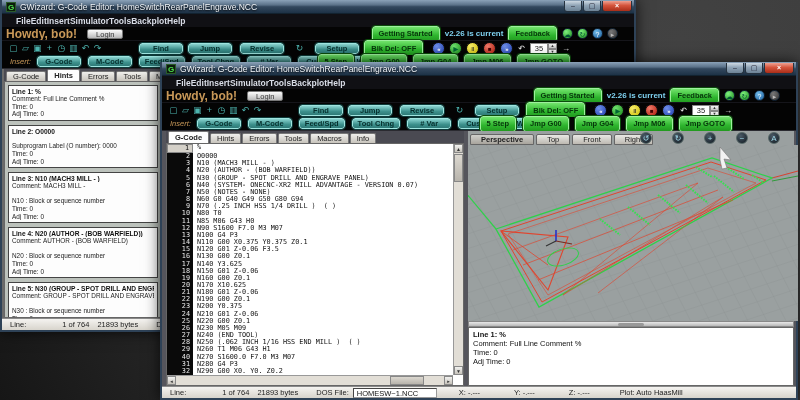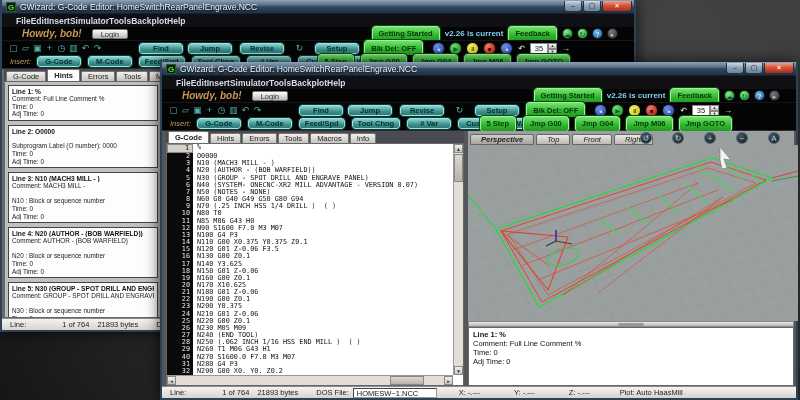--- a/index.html
+++ b/index.html
@@ -23,21 +23,21 @@
     border:1px solid #25323f; border-top:none; border-radius:0 0 3px 3px;
     background:linear-gradient(#cdd8e2,#8fa3b5 45%,#6d8396); width:18px; color:#223; }
   .wbtn.close { width:30px; background:linear-gradient(#f0a090,#d4543c 45%,#a92d18); color:#fff; font-weight:bold; }
   
   .menubar { height:13px; background:#101014; display:flex; align-items:center; padding-left:14px; }
   .menu-item { color:#d8dce6; font-size:8.5px; font-weight:bold; }
   .approw { position:relative; background:#040404; display:flex; align-items:center; }
   .row2 { height:13px; }
   .row3 { height:15px; border-top:1px solid #15151a; }
   .row4 { height:14px; border-bottom:1px solid #2a2a30; }
-  .howdy { color:#c89858; font-size:10px; font-weight:bold; font-style:italic; margin-left:20px; }
+  .howdy { color:#c89858; font-size:12px; font-weight:bold; margin-left:4px; }
   .login { margin-left:10px; font-size:7.5px; padding:0 8px; height:10px; line-height:9px;
     background:linear-gradient(#fdfdfd,#b9b9b9); border:1px solid #777; border-radius:2px; color:#333; }
   .rcluster { position:absolute; display:flex; align-items:center; gap:5px; }
   .gbtn { background:linear-gradient(#72e46c,#2eb52e 60%,#22991f); border:1px solid #9df09d; outline:1px solid #0c4d0c;
     color:#06350a; font-size:7.5px; font-weight:bold; padding:0 6px; height:16px; line-height:9px; border-radius:3px; white-space:nowrap; }
   .version { color:#7fd2f0; font-size:8px; font-weight:bold; white-space:nowrap; }
   .circ { width:11px; height:11px; border-radius:50%; font-size:7px; line-height:11px; text-align:center; border:1px solid #123; }
   .c-green { background:radial-gradient(circle at 35% 30%,#7ef07e,#1d8c1d); color:#053; }
   .c-blue  { background:radial-gradient(circle at 35% 30%,#6fb9e8,#1c5e9c); color:#fff; }
   .c-gray  { background:radial-gradient(circle at 35% 30%,#777,#333); color:#bbb; }
@@ -81,21 +81,21 @@
   .code-text { color:#111; padding-left:4px; white-space:pre; }
   .vscroll { position:absolute; right:0; top:0; width:10px; bottom:10px; background:#e2ded6; border-left:1px solid #999; }
   .hscroll { position:absolute; left:0; right:10px; bottom:0; height:10px; background:#e2ded6; border-top:1px solid #999; }
   .sb-btn { position:absolute; width:9px; height:9px; background:linear-gradient(#f2f2f0,#c6c2ba); border:1px solid #888;
     font-size:5px; text-align:center; line-height:8px; color:#333; }
   .sb-thumb { position:absolute; background:linear-gradient(#dcd8d0,#b8b4ac); border:1px solid #888; }
   
   .backplot-pane { position:absolute; left:306px; right:2px; top:0; bottom:0; background:#8d9494; }
   .bp-header { position:relative; height:14px; background:#9aa0a0; display:flex; align-items:flex-end; gap:2px; padding-left:2px; }
   .bp-tab { font-size:7.5px; color:#222; background:linear-gradient(#e8e8e4,#bdb9b1); border:1px solid #666;
-    padding:0 10px; height:11px; line-height:10px; border-radius:2px 2px 0 0;font-style:italic; }
+    padding:0 10px; height:11px; line-height:10px; border-radius:2px 2px 0 0; }
   .bp-tab.selected { background:linear-gradient(#cfcfcb,#a8a49c); font-weight:bold; }
   .bp-circles { position:absolute; right:14px; top:1px; display:flex; gap:20px; }
   .bp-circ { width:12px; height:12px; border-radius:50%; background:radial-gradient(circle at 35% 30%,#4a5a66,#101820);
     color:#9fd8e8; font-size:8px; line-height:11px; text-align:center; border:1px solid #566; }
   .bp-canvas { position:absolute; left:0; right:0; top:14px; height:176px; display:block; }
   .bp-splitter { position:absolute; left:0; right:0; top:190px; height:6px; background:linear-gradient(#e8e8e8,#b8b8b8); border:1px solid #888; }
   .grip { position:absolute; left:50%; top:1px; width:26px; height:3px; margin-left:-13px; background:#999; border-radius:2px; }
   .bp-info { position:absolute; left:0; right:0; top:196px; bottom:0; background:#fff; border:1px solid #666;
     font-size:7.5px; color:#111; padding:2px 4px; line-height:9px; overflow:hidden; }
   .bp-info div:first-child { font-weight:bold; }

